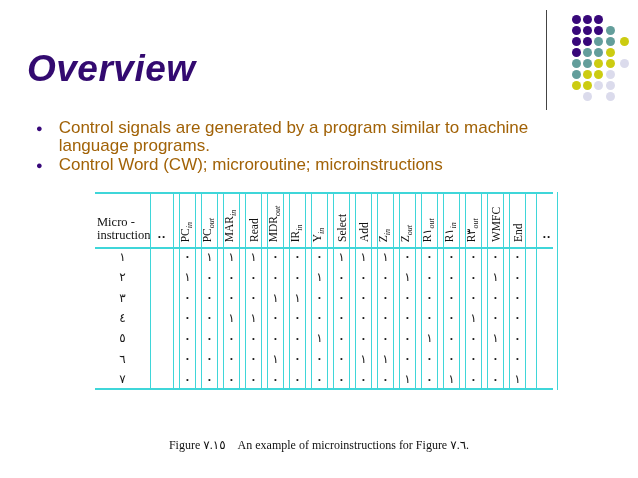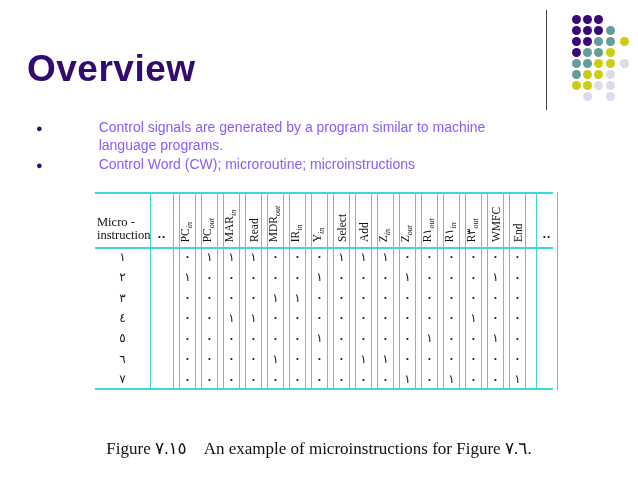--- a/index.html
+++ b/index.html
@@ -1,25 +1,25 @@
 <!DOCTYPE html>
 <html style="--title: #330A70; --bullet: #38087A; --line: #3FD6D9;"><head>
 <meta charset="utf-8">
 <style>
   html,body{margin:0;padding:0;background:#888;}
   #slide{position:relative;width:638px;height:478px;background:#ffffff;overflow:hidden;
          font-family:"Liberation Sans","DejaVu Sans",sans-serif;}
   
   #title{position:absolute;left:27px;top:48px;font-size:37px;font-weight:bold;
-         color:var(--title,#330A70);letter-spacing:0.5px;}
+         color:var(--title,#330A70);letter-spacing:0.5px;font-style:italic;}
   
   #bullets{position:absolute;left:36px;top:119px;width:530px;}
   .bullet{display:flex;margin-bottom:2px;}
   .marker{color:var(--bullet,#38087A);font-size:11px;line-height:17px;margin-right:16px;margin-top:1px;}
-  .btext{font-size:14px;line-height:17.5px;color:#8b5cf6;white-space:pre-line;margin-left:40px;}
+  .btext{font-size:17px;line-height:17.5px;color:#a16207;white-space:pre-line;}
   
   #deco-line{position:absolute;left:546px;top:10px;width:1px;height:100px;background:#444;}
   #deco-dots{position:absolute;left:572px;top:15px;width:60px;height:90px;}
   .dot{position:absolute;width:9px;height:9px;border-radius:50%;}
   
   #mtable{position:absolute;left:95px;top:192px;width:458px;height:244px;}
   .hline{position:absolute;left:0;right:0;height:2px;background:var(--line,#3FD6D9);z-index:3;}
   #cols{position:absolute;left:0;top:0;bottom:0;display:flex;}
   .col{position:relative;height:198px;box-sizing:border-box;}
   .labelcol{width:55px;}
@@ -38,21 +38,21 @@
          font-family:"Liberation Serif","DejaVu Serif",serif;font-size:13px;font-weight:bold;
          letter-spacing:1px;color:#111;}
   .vlab{position:absolute;bottom:5px;left:50%;margin-left:6px;transform-origin:0 100%;
         transform:rotate(-90deg);white-space:nowrap;
         font-family:"Liberation Serif","DejaVu Serif","DejaVu Sans",serif;
         font-size:11.5px;color:#111;}
   .vlab sub{font-size:8px;font-style:italic;}
   
   #caption{position:absolute;left:0;top:438px;width:100%;text-align:center;
            font-family:"Liberation Serif","DejaVu Serif","DejaVu Sans",serif;
-           font-size:17px;color:#111;white-space:pre;}
+           font-size:12px;color:#111;white-space:pre;}
 </style>
 </head>
 <body>
 
 <div id="slide">
   <div id="deco-line"></div>
   <div id="deco-dots">
       <div class="dot" style="left: 0px; top: 0px; background: rgb(56, 8, 122);"></div>
       <div class="dot" style="left: 11px; top: 0px; background: rgb(56, 8, 122);"></div>
       <div class="dot" style="left: 22px; top: 0px; background: rgb(56, 8, 122);"></div>

